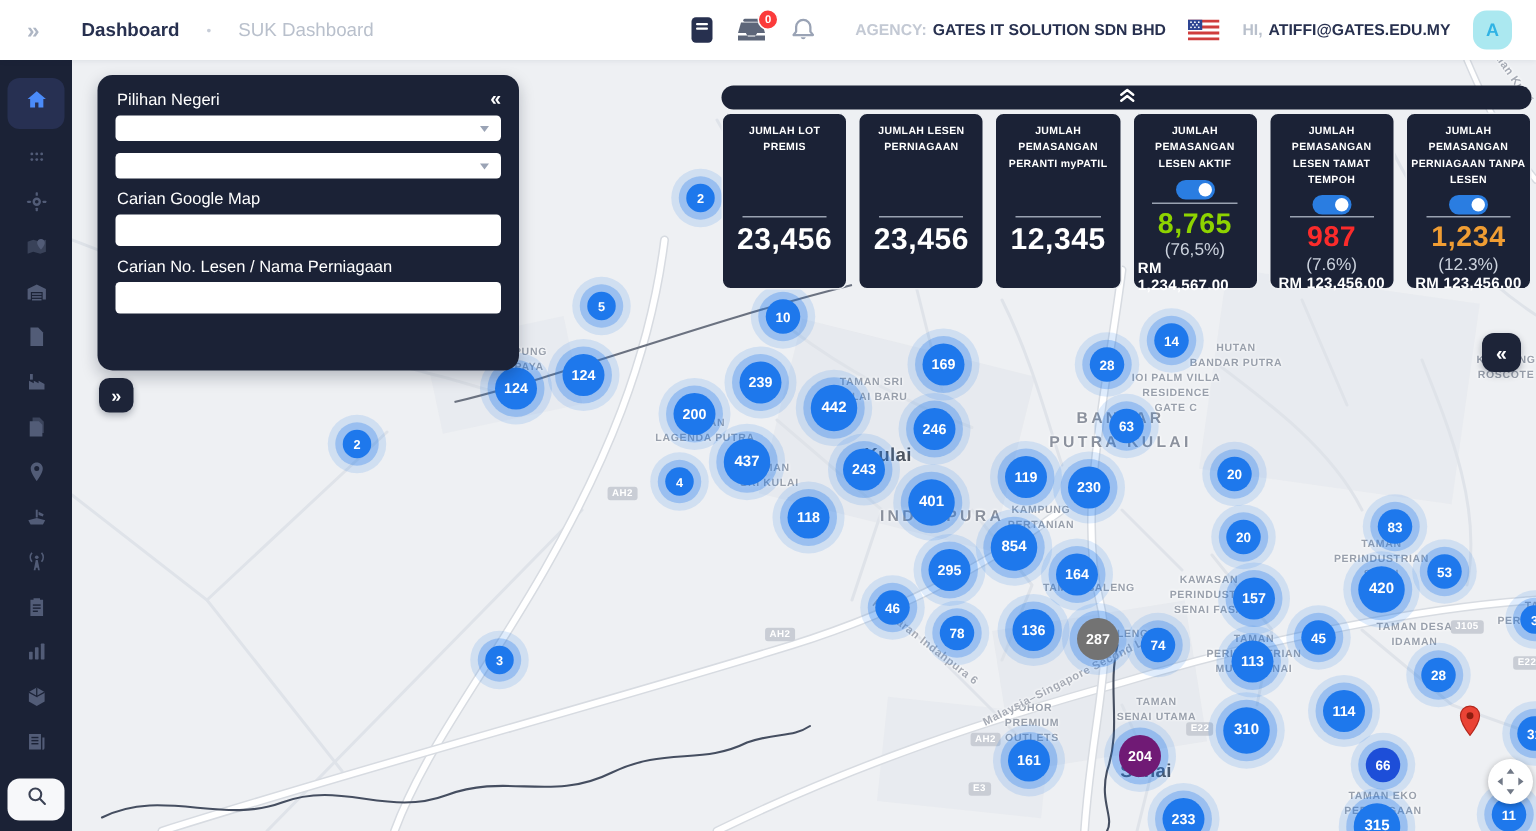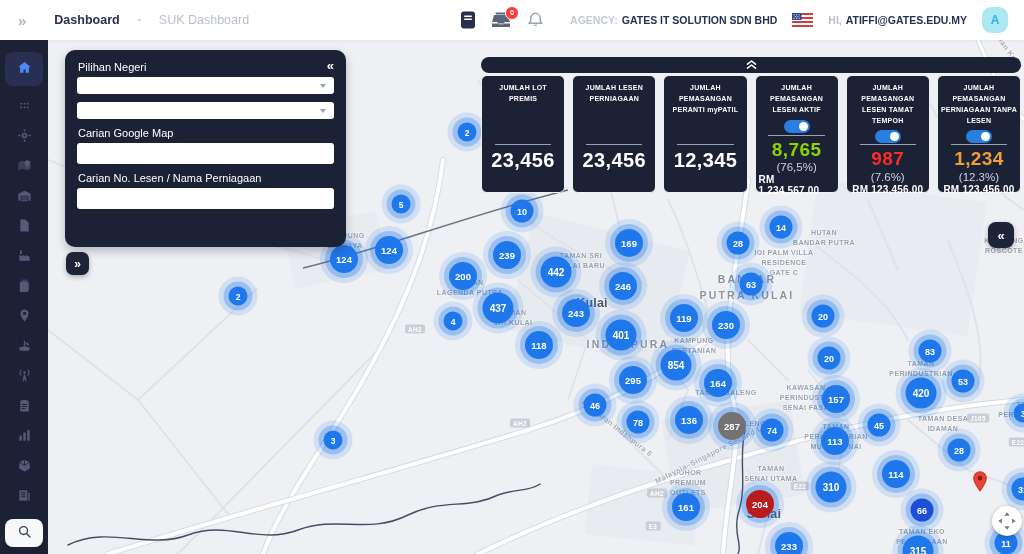--- a/index.html
+++ b/index.html
@@ -515,20 +515,20 @@
     <div class="cluster cl-3" style="left: 641px; top: 380px; background: rgb(30, 120, 236);">136</div>
     <div class="cluster cl-3" style="left: 684px; top: 386px; background: #737373;">287</div>
     <div class="cluster cl-2" style="left: 724px; top: 390px; background: rgb(30, 120, 236);">74</div>
     <div class="cluster cl-2" style="left: 831px; top: 385px; background: rgb(30, 120, 236);">45</div>
     <div class="cluster cl-3" style="left: 787px; top: 401px; background: rgb(30, 120, 236);">113</div>
     <div class="cluster cl-2" style="left: 911px; top: 410px; background: rgb(30, 120, 236);">28</div>
     <div class="cluster cl-1" style="left: 285px; top: 400px; background: rgb(30, 120, 236);">3</div>
     <div class="cluster cl-3" style="left: 848px; top: 434px; background: rgb(30, 120, 236);">114</div>
     <div class="cluster cl-4" style="left: 783px; top: 447px; background: rgb(30, 120, 236);">310</div>
     <div class="cluster cl-3" style="left: 638px; top: 467px; background: rgb(30, 120, 236);">161</div>
-    <div class="cluster cl-3" style="left: 712px; top: 464px; background: #b91c1c;">204</div>
+    <div class="cluster cl-3" style="left: 712px; top: 464px; background: #701a75;">204</div>
     <div class="cluster cl-2" style="left: 874px; top: 470px; background: #1d4ed8;">66</div>
     <div class="cluster cl-3" style="left: 741px; top: 506px; background: rgb(30, 120, 236);">233</div>
     <div class="cluster cl-4" style="left: 870px; top: 511px; background: rgb(30, 120, 236);">315</div>
     <div class="cluster cl-2" style="left: 958px; top: 503px; background: rgb(30, 120, 236);">11</div>
     <div class="cluster cl-2" style="left: 975px; top: 449px; background: rgb(30, 120, 236);">31</div>
     <div class="cluster cl-1" style="left: 975px; top: 373px; background: rgb(30, 120, 236);">3</div>
   </div>
 
 </body></html>

